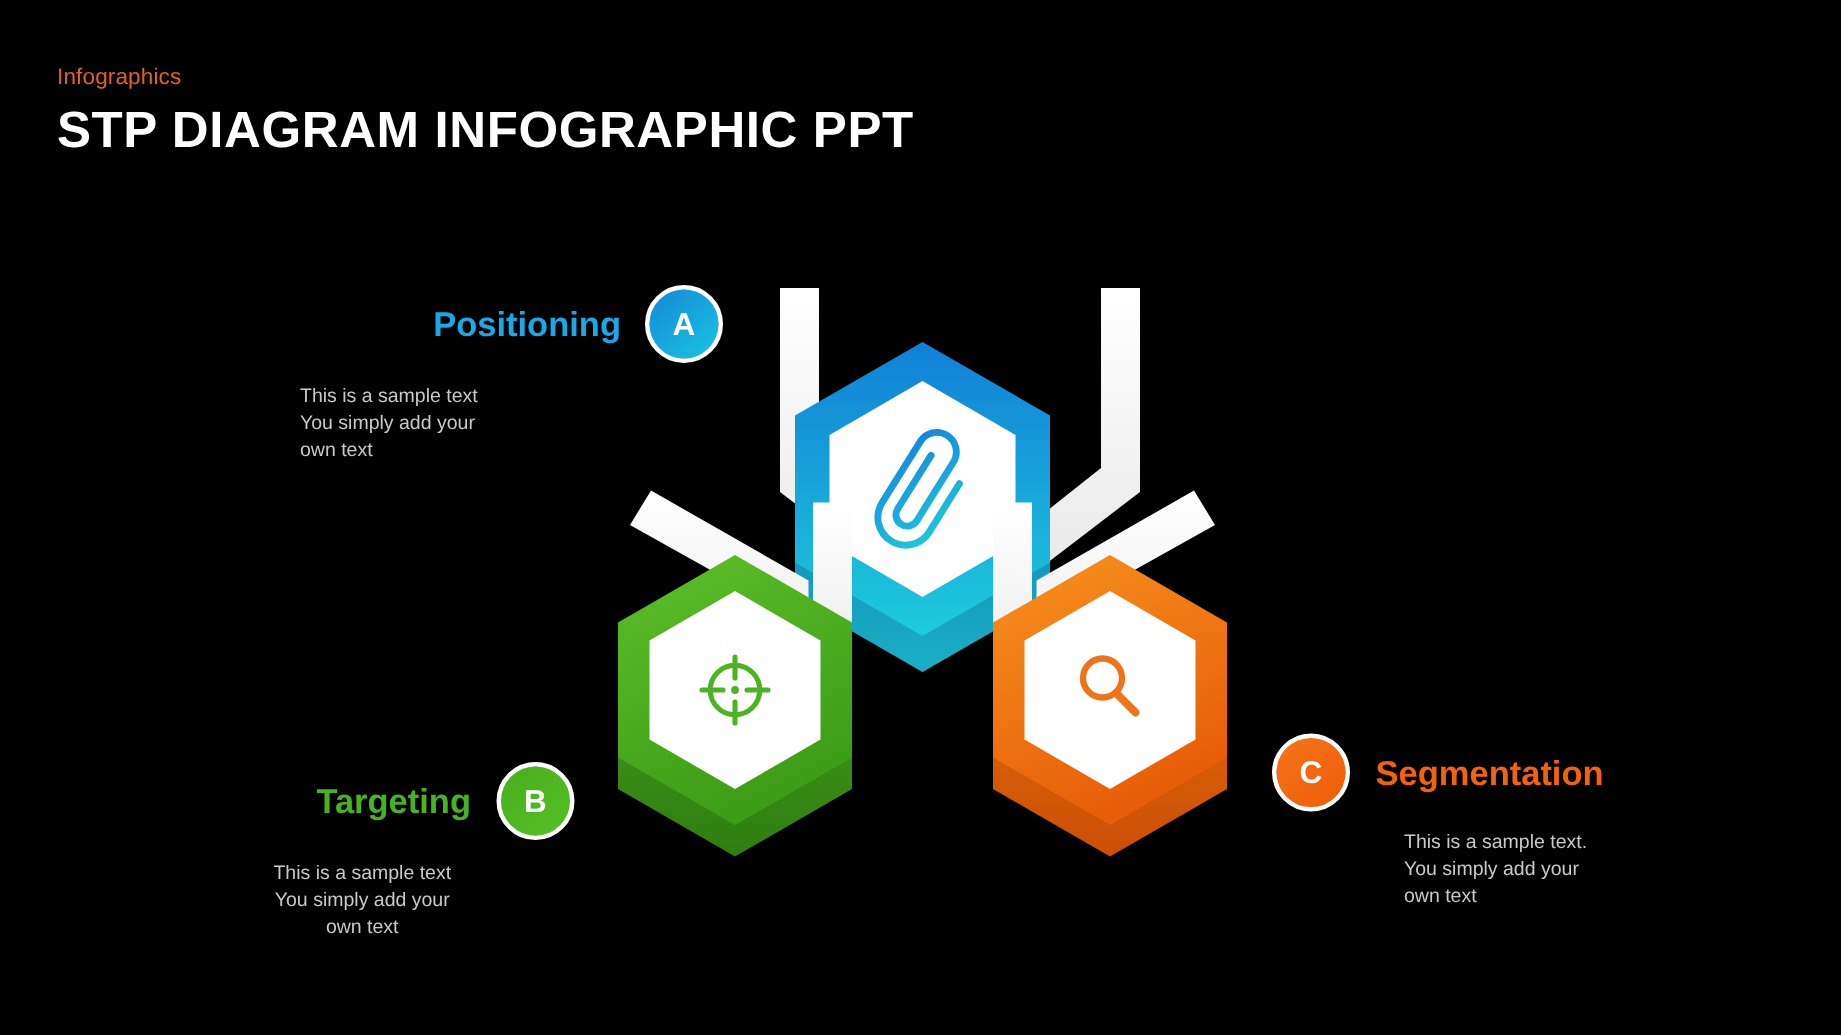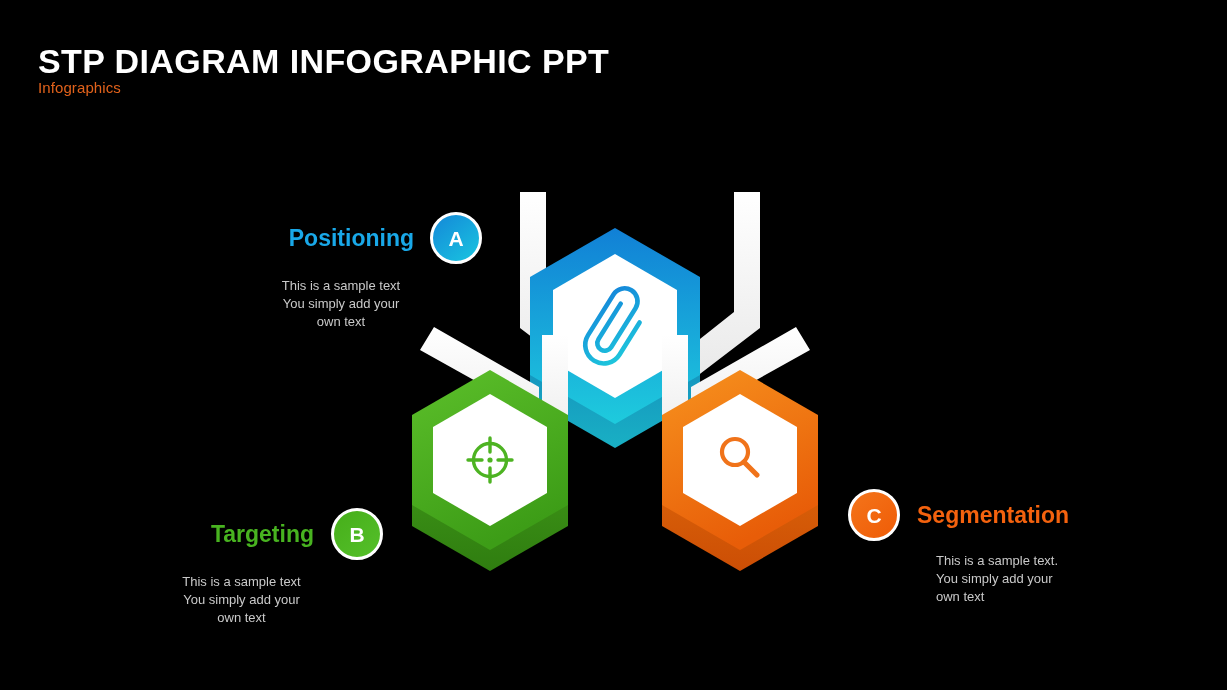--- a/index.html
+++ b/index.html
@@ -82,43 +82,43 @@
     font-size: 21px;
     font-weight: bold;
     line-height: 1;
     flex: 0 0 auto;
   }
   .badge-a { background: linear-gradient(140deg, #1488d8 0%, #19c5e0 100%); }
   .badge-b { background: linear-gradient(140deg, #46ae1a 0%, #55c02a 100%); }
   .badge-c { background: linear-gradient(140deg, #f4741a 0%, #ef5c07 100%); }
 
   
-  #block-a { left: 200px; top: 212px; width: 282px; text-align: center; }
+  #block-a { left: 200px; top: 190px; width: 282px; text-align: left; }
   #block-a .block-head { justify-content: flex-end; gap: 16px; }
   #block-a .block-title { color: #19a8e8; }
   #block-a .block-body { margin-top: 13px; }
 
   
   #block-b { left: 100px; top: 508px; width: 283px; text-align: center; }
   #block-b .block-head { justify-content: flex-end; gap: 17px; }
   #block-b .block-title { color: #48b320; }
   #block-b .block-body { margin-top: 13px; }
 
   
   #block-c { left: 848px; top: 489px; width: 300px; text-align: left; }
   #block-c .block-head { justify-content: flex-start; gap: 17px; }
   #block-c .block-title { color: #f4620e; }
   #block-c .block-body { margin-top: 11px; margin-left: 88px; }
 </style>
 </head>
 <body>
 
 <div id="header">
+  <div id="eyebrow">Infographics</div>
   <div id="title">STP DIAGRAM INFOGRAPHIC PPT</div>
-  <div id="eyebrow">Infographics</div>
 </div>
 
 <div id="diagram">
   <svg width="470" height="410" viewBox="0 0 470 410" xmlns="http://www.w3.org/2000/svg">
     <defs>
 
       <linearGradient id="gBlueFace" x1="0" y1="0" x2="0" y2="1">
         <stop offset="0" stop-color="#1180d6"></stop>
         <stop offset="1" stop-color="#1ecbdd"></stop>
       </linearGradient>

